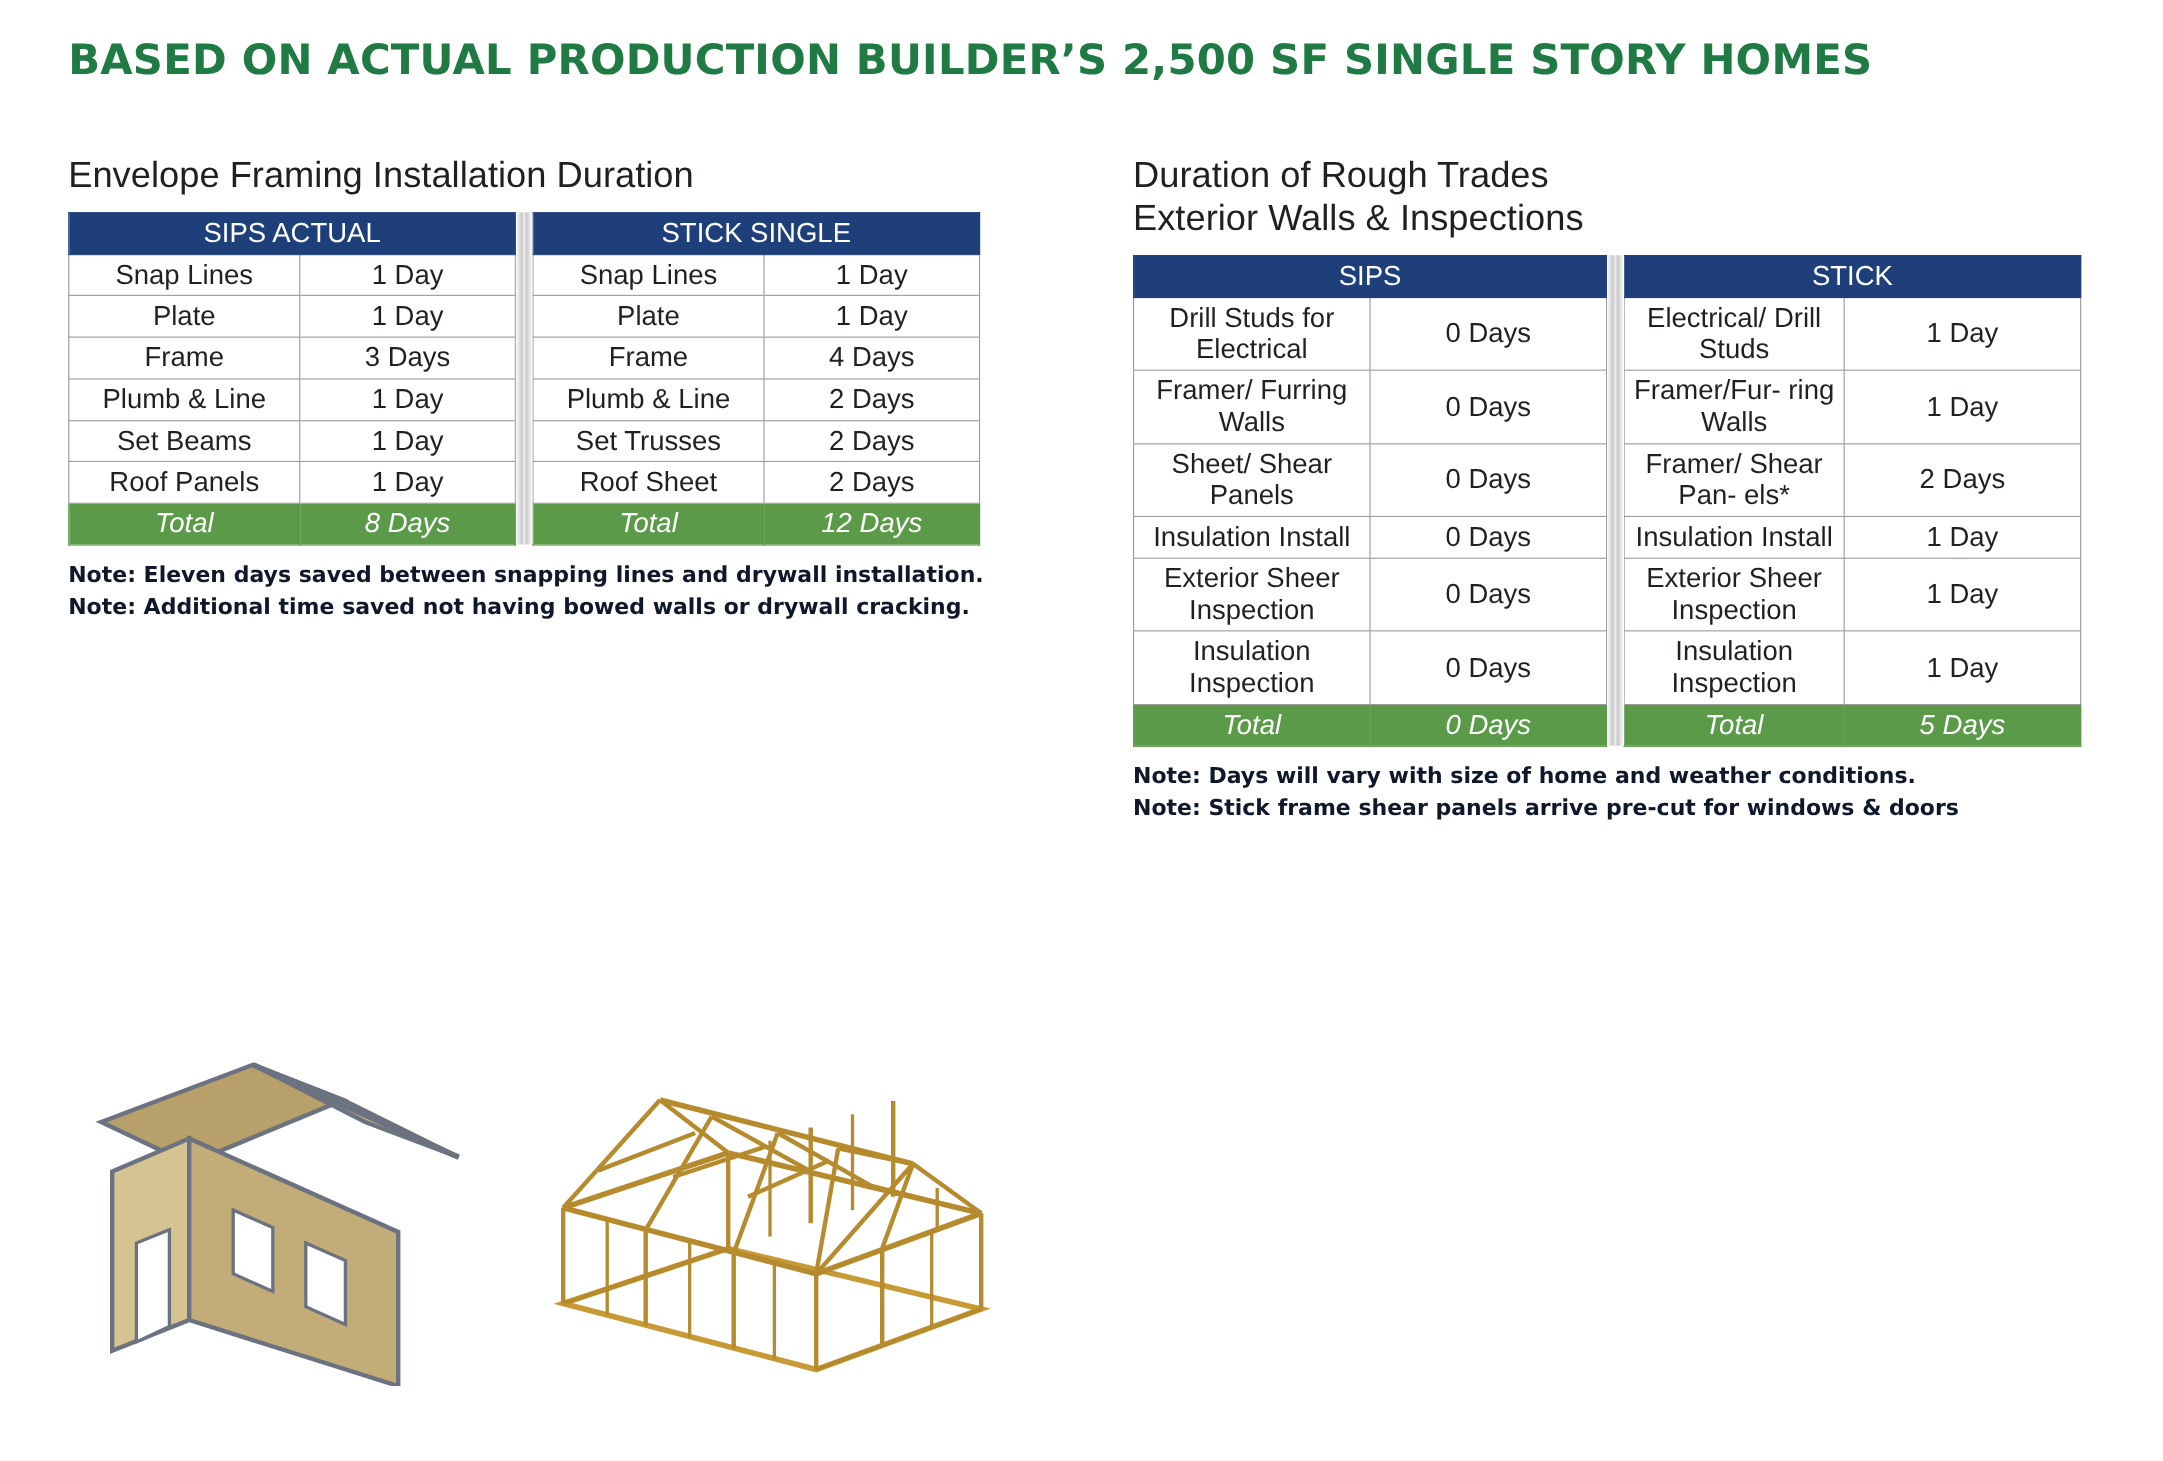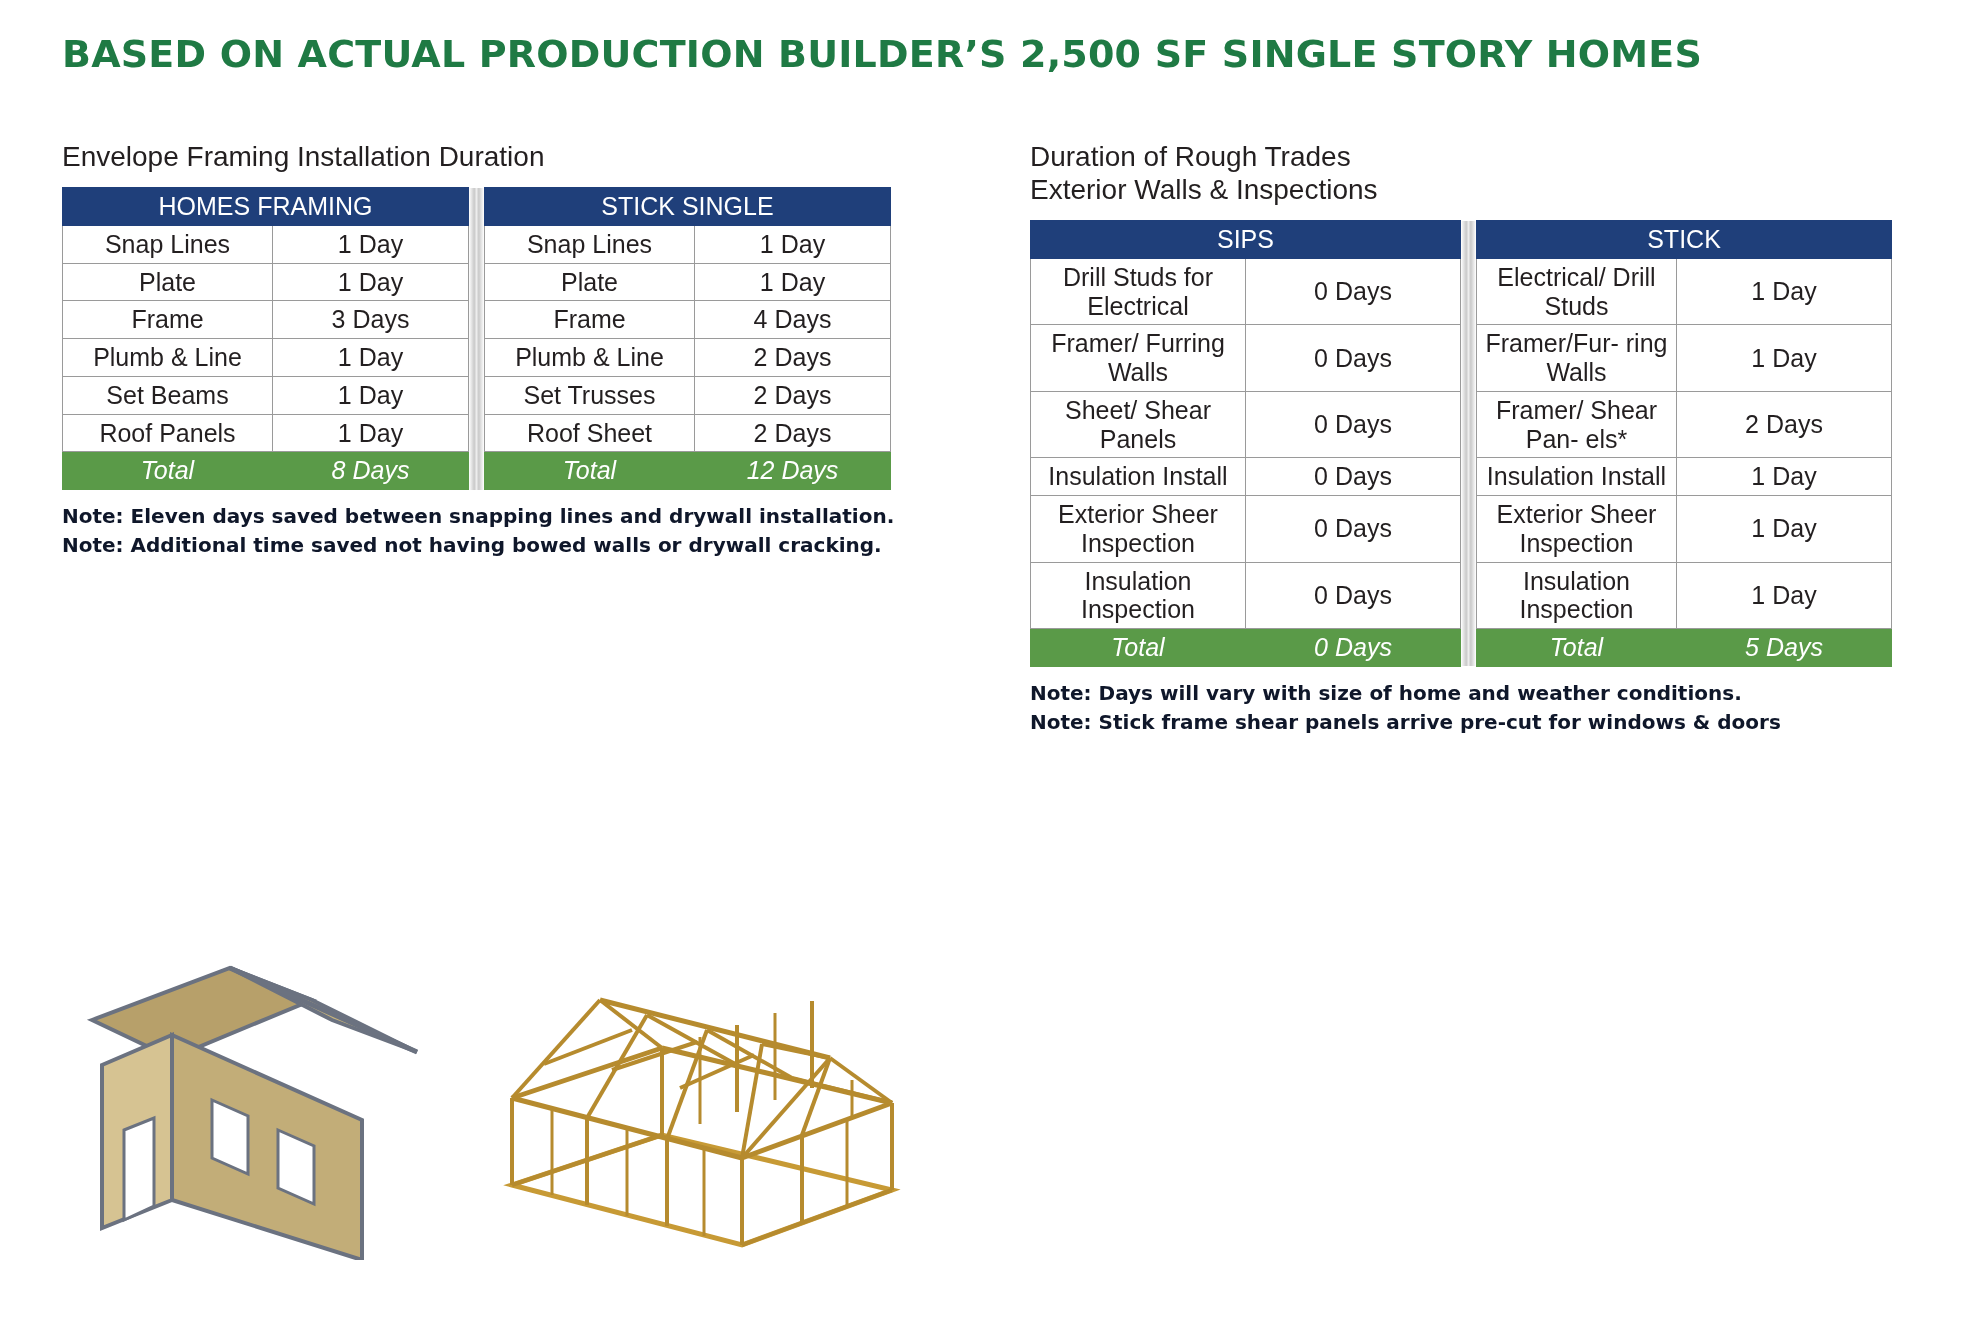--- a/index.html
+++ b/index.html
@@ -39,21 +39,21 @@
     width: 890px;
   }
   .right-col {
     position: absolute;
     left: 1030px;
     top: 140px;
     width: 880px;
   }
   .section-title {
     font-family: "Liberation Sans", sans-serif;
-    font-size: 28px;
+    font-size: 33px;
     font-weight: normal;
     color: #231f20;
     line-height: 1.18;
     margin: 0 0 14px 0;
     white-space: pre-line;
   }
   table.dt {
     border-collapse: collapse;
     table-layout: fixed;
     background: #ffffff;
@@ -127,21 +127,21 @@
     <table class="dt">
       <colgroup>
         <col style="width:210px">
           <col style="width:196px">
         <col style="width:16px">
         <col style="width:210px">
           <col style="width:196px">
       </colgroup>
       <tbody>
         <tr>
-          <th class="hdr" colspan="2">HOMES FRAMING</th>
+          <th class="hdr" colspan="2">SIPS ACTUAL</th>
           <td class="gap-col" rowspan="8">
               <div class="gap-bar"></div>
             </td>
           <th class="hdr" colspan="2">STICK SINGLE</th>
         </tr>
 
         <tr>
           <td>Snap Lines</td>
           <td>1 Day</td>
           <td>Snap Lines</td>

